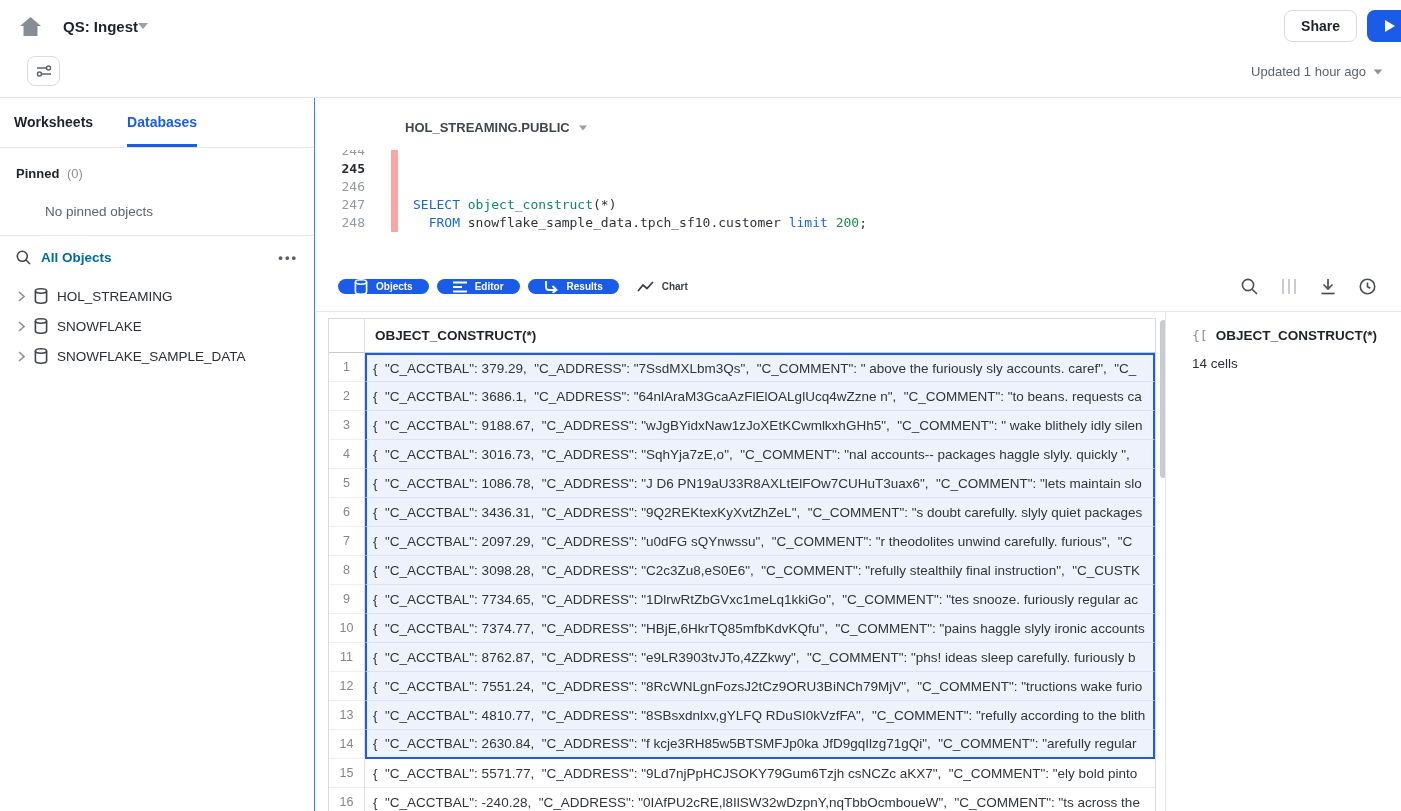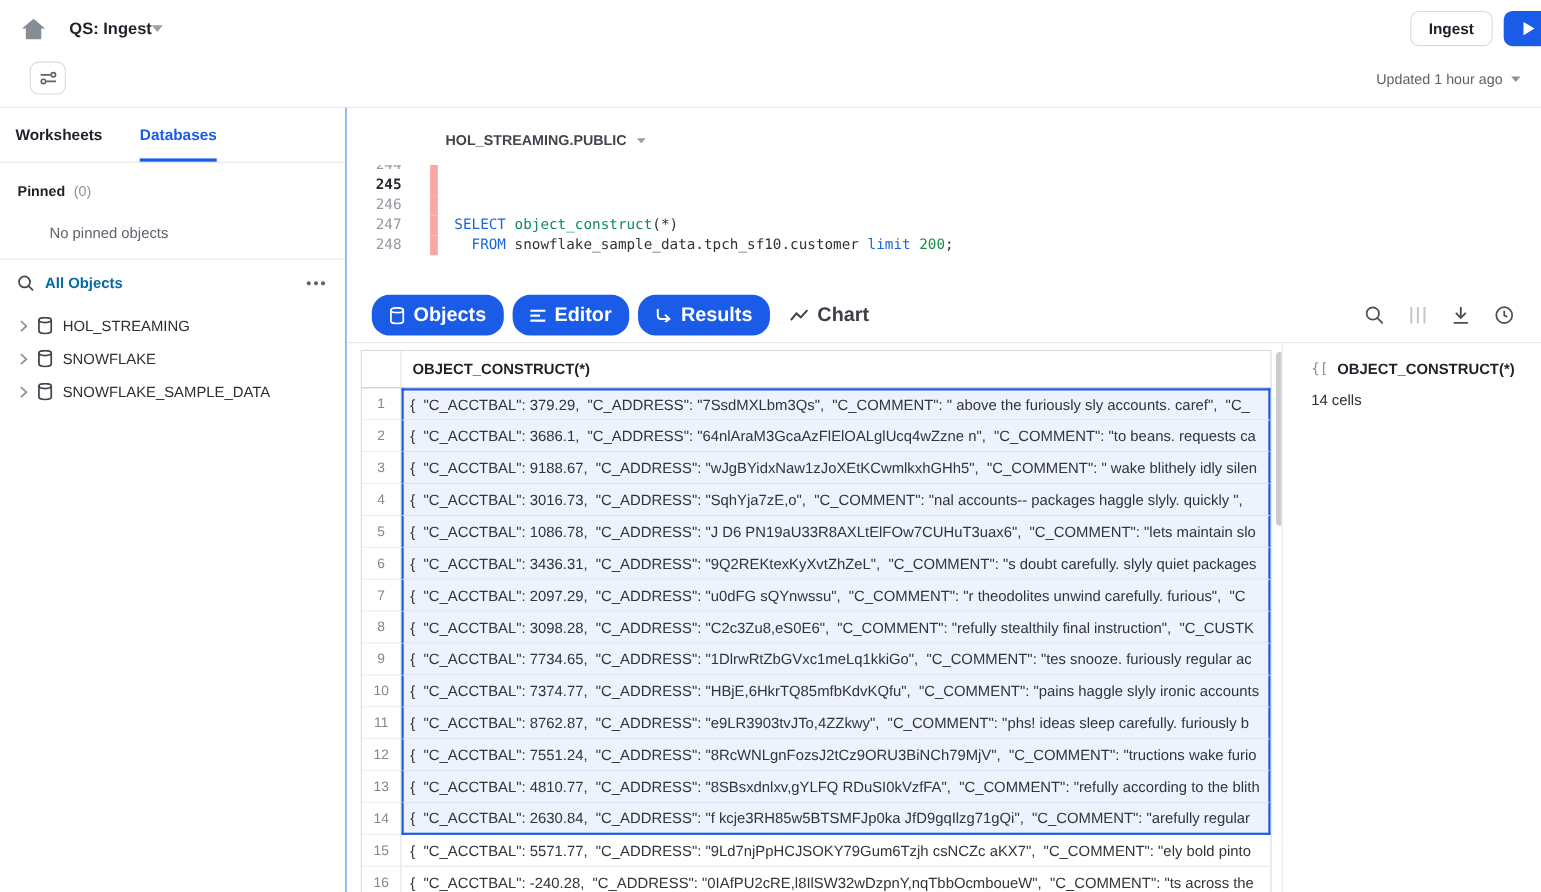--- a/index.html
+++ b/index.html
@@ -54,21 +54,21 @@
   .editor { position:absolute; left:0; right:0; top:52px; height:112px; overflow:hidden; font-family:"DejaVu Sans Mono","Liberation Mono",monospace; font-size:13px; }
   .ed-inner { margin-top:-8px; }
   .ed-line { display:flex; height:18px; line-height:18px; }
   .ed-gutter { width:49px; text-align:right; color:#9299a1; flex:none; }
   .ed-gutter.active { color:#24292f; font-weight:700; }
   .ed-code { flex:1; margin-left:26px; border-left:7px solid #fca5a5; padding-left:15px; white-space:pre; }
   .tk-kw { color:#1766d9; } .tk-fn { color:#0e8a62; } .tk-num { color:#1a8a4a; } .tk-pl { color:#2f3339; }
 
   
   .toolbar { position:absolute; left:0; right:0; top:164px; height:50px; border-bottom:1px solid #e4e6e9; display:flex; align-items:center; padding-left:22px; gap:8px; }
-  .tbtn { display:inline-flex; align-items:center; gap:8px; height:37px; padding:0 16px; border:none; border-radius:16px; font-size:18px; font-weight:700; cursor:pointer; background:#1a5ce8; color:#fff; }
+  .tbtn { display:inline-flex; align-items:center; gap:8px; height:15px; padding:0 16px; border:none; border-radius:16px; font-size:10px; font-weight:700; cursor:pointer; background:#1a5ce8; color:#fff; }
   .tbtn.plain { background:transparent; color:#3c4148; padding:0 10px; }
   .tb-icons { margin-left:auto; display:flex; align-items:center; gap:23px; padding-right:25px; }
   .tb-icons .ic { background:none; border:none; color:#4a4f56; cursor:pointer; }
   .tb-icons .ic.dim { color:#c3c7cb; }
 
   
   .results { position:absolute; left:0; right:0; top:214px; bottom:0; overflow:hidden; }
   .grid { position:absolute; left:12px; top:6px; width:828px; border:1px solid #d8dbdf; background:#fff; }
   .g-header { display:flex; height:34px; border-bottom:1px solid #c6c9ce; }
   .g-num-h { width:36px; border-right:1px solid #dfe2e5; flex:none; }
@@ -97,21 +97,21 @@
       <svg width="21" height="19" viewBox="0 0 21 19" fill="currentColor">
           <path d="M10.5 0 L21 9 H17.5 V19 H3.5 V9 H0 Z"></path>
         </svg>
     </span>
   </button>
   <div class="doc-title">
     <span>QS: Ingest</span>
     <span class="caret"></span>
   </div>
   <div class="tb-right">
-    <button class="share-btn">Ingest</button>
+    <button class="share-btn">Share</button>
     <button class="run-btn">
       <span>
         <svg width="12" height="14" viewBox="0 0 12 14" fill="currentColor">
             <path d="M1 1 L11 7 L1 13 Z"></path>
           </svg>
       </span>
     </button>
   </div>
 </header>
 

